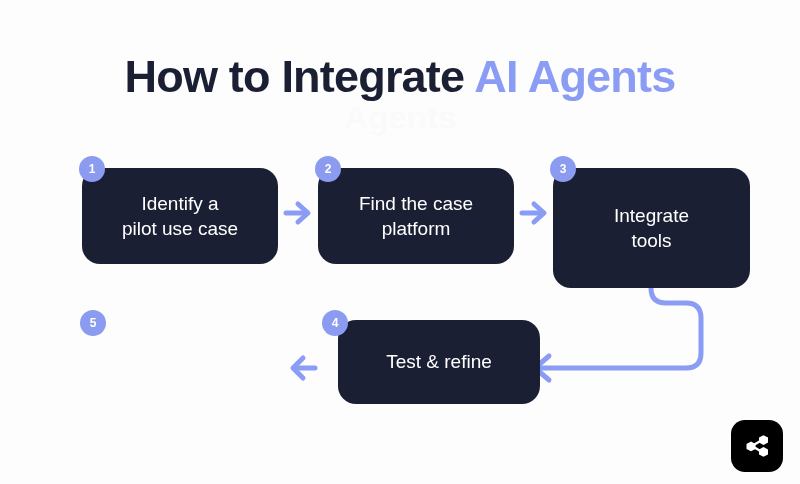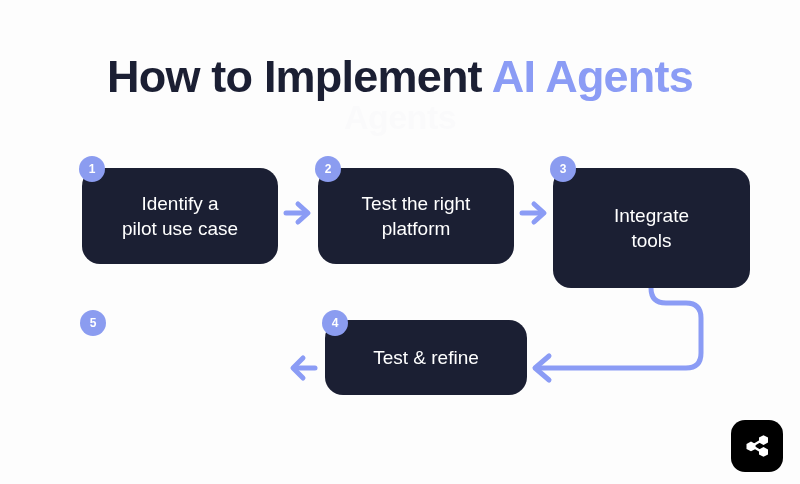--- a/index.html
+++ b/index.html
@@ -69,21 +69,21 @@
     line-height: 1.32;
     padding: 0 14px;
     white-space: pre-line;
     color: #ffffff;
   }
 
   .card-1 { left: 82px;  top: 168px; width: 196px; height: 96px; }
   .card-2 { left: 318px; top: 168px; width: 196px; height: 96px; }
   .card-3 { left: 553px; top: 168px; width: 197px; height: 120px; }
   .card-5 { left: 83px;  top: 320px; width: 200px; height: 96px; }
-  .card-4 { left: 325px; top: 320px; width: 202px; height: 75px; }
+  .card-4 { left: 338px; top: 320px; width: 202px; height: 84px; }
 
   
   .badge {
     position: absolute;
     width: 26px;
     height: 26px;
     border-radius: 50%;
     background: #8b9cf0;
     color: #ffffff;
     font-size: 12px;
@@ -123,21 +123,21 @@
     justify-content: center;
   }
 </style>
 </head>
 <body>
 
 <div id="infographic">
 
   <div class="title-ghost">Agents</div>
 
-  <div class="title"><span class="title-main">How to Implement </span><span class="title-accent">AI Agents</span></div>
+  <div class="title"><span class="title-main">How to Integrate </span><span class="title-accent">AI Agents</span></div>
 
   <svg class="connectors" viewBox="0 0 800 484" xmlns="http://www.w3.org/2000/svg">
 
     <g>
       <line x1="286" y1="213" x2="306" y2="213" stroke="#8b9cf5" stroke-width="5" stroke-linecap="round"></line>
       <polyline points="298,204 308,213 298,222" fill="none" stroke="#8b9cf5" stroke-width="5" stroke-linecap="round" stroke-linejoin="round"></polyline>
     </g>
 
     <g>
       <line x1="522" y1="213" x2="542" y2="213" stroke="#8b9cf5" stroke-width="5" stroke-linecap="round"></line>
@@ -155,21 +155,21 @@
     </g>
   </svg>
 
   <div class="card card-1">
     <span class="card-label">Identify a
 pilot use case</span>
   </div>
   <div class="badge badge-1">1</div>
 
   <div class="card card-2">
-    <span class="card-label">Test the right
+    <span class="card-label">Find the case
 platform</span>
   </div>
   <div class="badge badge-2">2</div>
 
   <div class="card card-3">
     <span class="card-label">Integrate
 tools</span>
   </div>
   <div class="badge badge-3">3</div>
 

